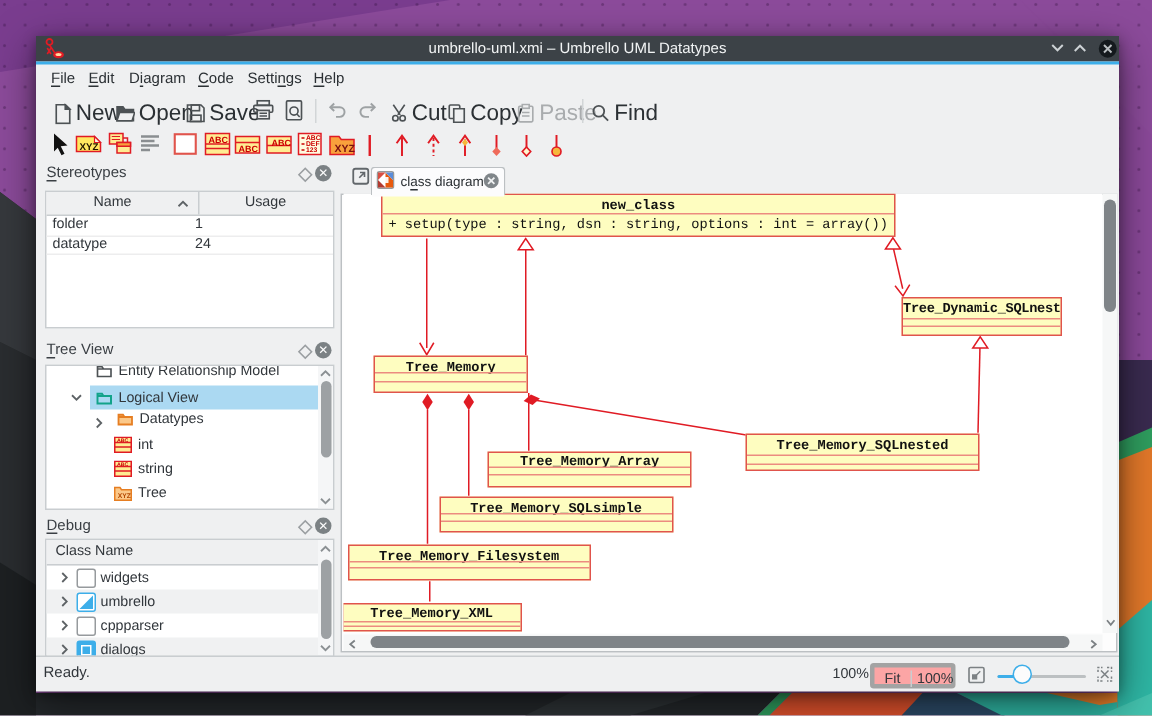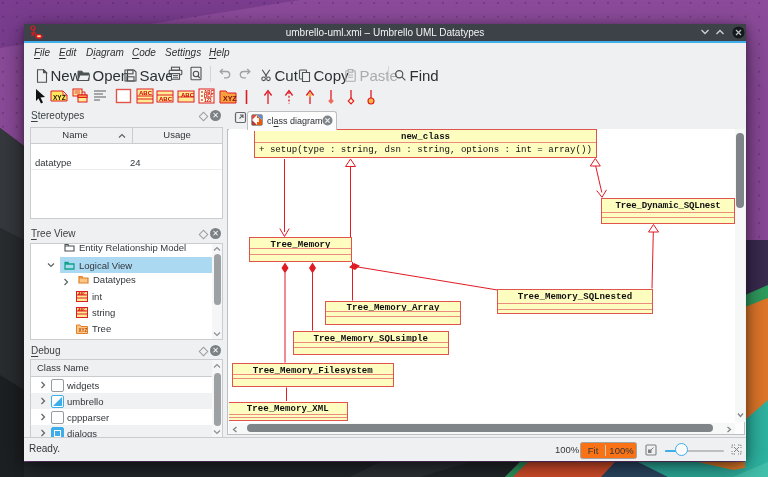--- a/index.html
+++ b/index.html
@@ -6,21 +6,21 @@
 .abs{position:absolute;}
 
 #wall{position:absolute;left:0;top:0;width:768px;height:477px;}
 
 #win{position:absolute;left:24px;top:24px;width:722px;height:437px;background:#eff0f1;
 box-shadow:0 8px 26px rgba(0,0,0,.5), 0 2px 8px rgba(0,0,0,.35);font-size:10px;color:#31363b;}
 #titlebar{position:absolute;left:0;top:0;width:722px;height:17px;background:#3c4247;}
 #titlebar .title{position:absolute;left:0;right:0;top:2.5px;text-align:center;color:#f2f4f5;font-size:10px;}
 #accent{position:absolute;left:0;top:17px;width:722px;height:1.5px;background:#3daee9;}
 #menubar{position:absolute;left:0;top:18.5px;width:722px;height:19.5px;}
-.menu{position:absolute;top:4.5px;font-size:10px;color:#2b3034;font-style:italic;}
+.menu{position:absolute;top:4.5px;font-size:10px;color:#2b3034;}
 .menu u{text-decoration:underline;text-underline-offset:1.5px;}
 #toolbar1{position:absolute;left:0;top:38px;width:722px;height:24px;}
 #toolbar2{position:absolute;left:0;top:62px;width:722px;height:21px;}
 .tbtn{position:absolute;display:flex;align-items:center;gap:2.5px;font-size:15px;color:#2b3034;}
 .tbtn.dis{color:#a9acae;}
 .sep1{position:absolute;width:1px;height:16px;background:#d2d5d7;top:4px;}
 
 .phead{position:absolute;font-size:10px;color:#3a3f44;}
 .phead u{text-decoration:underline;text-underline-offset:1.5px;}
 .pclose{position:absolute;width:11px;height:11px;border-radius:6px;background:#7b8184;color:#fdfdfd;font-size:8px;line-height:11px;text-align:center;}
@@ -233,20 +233,24 @@
   <div class="pdia" style="left:176px;top:89px"></div>
       <div class="pclose" style="left:186px;top:86px">✕</div>
   <div class="white abs" style="left:6px;top:103px;width:191px;height:90px">
     <div class="abs" style="left:0;top:0;width:100%;height:15px;background:#eff0f1;border-bottom:1px solid #c9cdd0"></div>
     <div class="abs" style="left:101px;top:0;width:1px;height:15px;background:#c9cdd0"></div>
     <div class="abs" style="left:0;top:1px;width:88px;text-align:center;font-size:9.5px;color:#31363b">Name</div>
     <svg class="abs" style="left:87px;top:5px" width="8" height="6" viewBox="0 0 8 6">
           <path d="M1 4.5 L4 1.5 L7 4.5" fill="none" stroke="#5e6366" stroke-width="1.2"></path>
         </svg>
     <div class="abs" style="left:102px;top:1px;width:88px;text-align:center;font-size:9.5px;color:#31363b">Usage</div>
+    <div class="abs" style="left:0;top:16px;width:100%;height:12.5px;border-bottom:1px solid #ededee;font-size:9.5px">
+          <span class="abs" style="left:4px;top:0">folder</span>
+          <span class="abs" style="left:99px;top:0">1</span>
+        </div>
     <div class="abs" style="left:0;top:28.5px;width:100%;height:12.5px;border-bottom:1px solid #ededee;font-size:9.5px">
           <span class="abs" style="left:4px;top:0">datatype</span>
           <span class="abs" style="left:99px;top:0">24</span>
         </div>
   </div>
   <div class="phead" style="left:7px;top:204px"><u>T</u>ree View</div>
   <div class="pdia" style="left:176px;top:207px"></div>
       <div class="pclose" style="left:186px;top:204px">✕</div>
   <div class="white abs" style="left:6px;top:218.5px;width:191px;height:95px;overflow:hidden;font-size:9.5px">
     <div class="abs" style="left:33px;top:-2px;width:150px;height:15px;display:flex;align-items:flex-start;gap:4px">
@@ -386,21 +390,21 @@
   <div class="ubox" style="left:25.5px;top:0px;width:343px;height:29px">
         <div class="t" style="top:1px">new_class</div>
         <div class="cl" style="top:11.5px"></div>
    <div class="abs" style="left:4px;top:14px;font-family:'Liberation Mono',monospace;font-size:9.1px;color:#111;white-space:pre">+ setup(type : string, dsn : string, options : int = array())</div>
       </div>
   <div class="ubox" style="left:20.5px;top:108px;width:103px;height:25px">
         <div class="t" style="top:0.5px">Tree_Memory</div>
         <div class="cl" style="top:10px"></div>
         <div class="cl" style="top:16px"></div>
       </div>
-  <div class="ubox" style="left:372.5px;top:69px;width:134px;height:26px">
+  <div class="ubox" style="left:372.5px;top:69px;width:107px;height:26px">
         <div class="t" style="top:1px;font-size:9.1px;letter-spacing:-0.2px">Tree_Dynamic_SQLnest</div>
         <div class="cl" style="top:13px"></div>
         <div class="cl" style="top:18px"></div>
       </div>
   <div class="ubox" style="left:96.5px;top:172px;width:136px;height:23.5px">
         <div class="t" style="top:-0.5px">Tree_Memory_Array</div>
         <div class="cl" style="top:9.3px"></div>
         <div class="cl" style="top:13.7px"></div>
       </div>
   <div class="ubox" style="left:268.5px;top:160px;width:156px;height:25px">
@@ -435,21 +439,21 @@
  </div>
  <div class="abs" id="vscroll" style="left:711px;top:105px;width:10px;height:293px;background:#f6f7f7">
    <div class="abs" style="left:1px;top:4px;width:8px;height:75px;border-radius:4px;background:#7f8488"></div>
    <svg class="abs" style="left:2px;top:283px" width="7" height="6" viewBox="0 0 7 6">
         <path d="M1 1.5 L3.5 4.5 L6 1.5" fill="none" stroke="#7c8184" stroke-width="1.2"></path>
       </svg>
  </div>
  <div id="statusbar" class="abs" style="left:0;top:413px;width:722px;height:24px;border-top:1px solid #c9cdd0">
   <div class="abs" style="left:5px;top:5px;font-size:10px;color:#31363b">Ready.</div>
   <div class="abs" style="left:531px;top:6px;font-size:9.5px;color:#31363b">100%</div>
-  <div class="abs" style="left:556px;top:3.5px;width:57px;height:17px;border:1px solid #a3a3a3;border-radius:2.5px;background:#f97316;box-sizing:border-box">
+  <div class="abs" style="left:556px;top:3.5px;width:57px;height:17px;border:3px solid #a3a3a3;border-radius:2.5px;background:#fca5a5;box-sizing:border-box">
     <div class="abs" style="left:0;top:2.5px;width:24px;text-align:center;font-size:9.5px;color:#31363b">Fit</div>
     <div class="abs" style="left:24px;top:2px;width:1px;height:11px;background:#c9cdd0"></div>
     <div class="abs" style="left:25px;top:2.5px;width:31px;text-align:center;font-size:9.5px;color:#31363b">100%</div>
   </div>
   <svg class="abs" style="left:621px;top:6px" width="12" height="12" viewBox="0 0 12 12">
         <rect x="1" y="1" width="10" height="10" rx="1" fill="none" stroke="#7c8184" stroke-width="1.1"></rect>
         <rect x="3" y="5.5" width="3.5" height="3.5" fill="#7c8184"></rect>
         <path d="M8.5 3.5 L5.5 6.5" stroke="#7c8184" stroke-width="1"></path>
       </svg>
   <div class="abs" style="left:641px;top:11.5px;width:59px;height:2px;background:#bcc0c2;border-radius:1px"></div>

